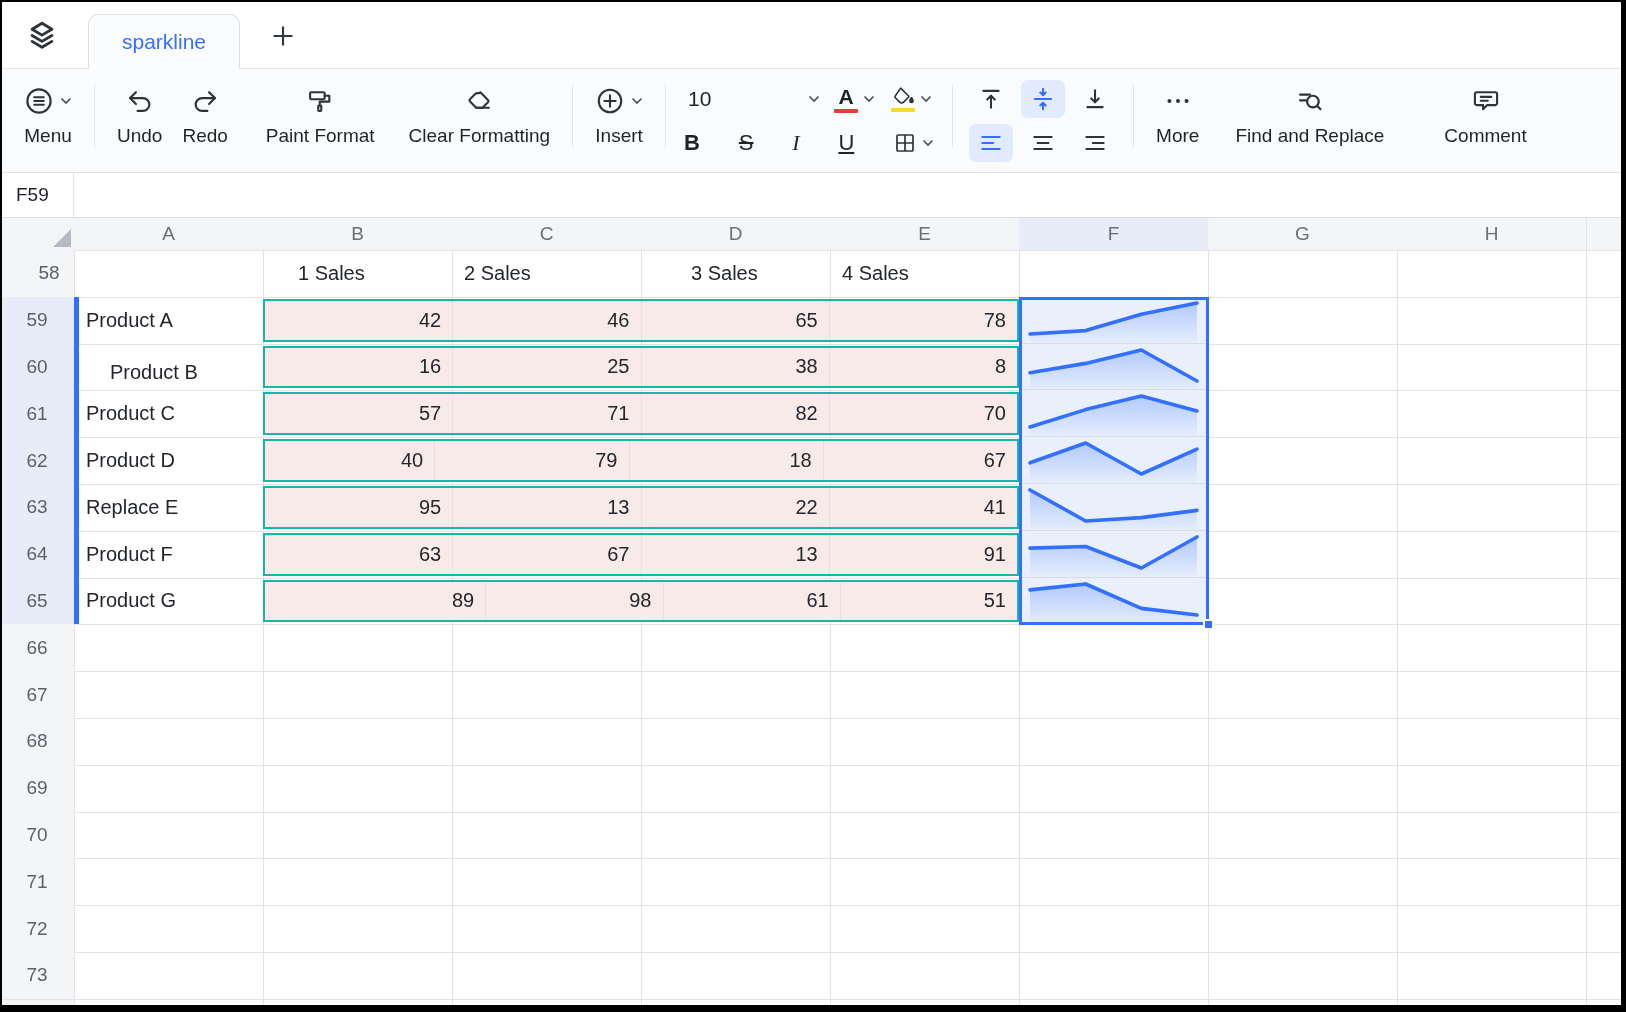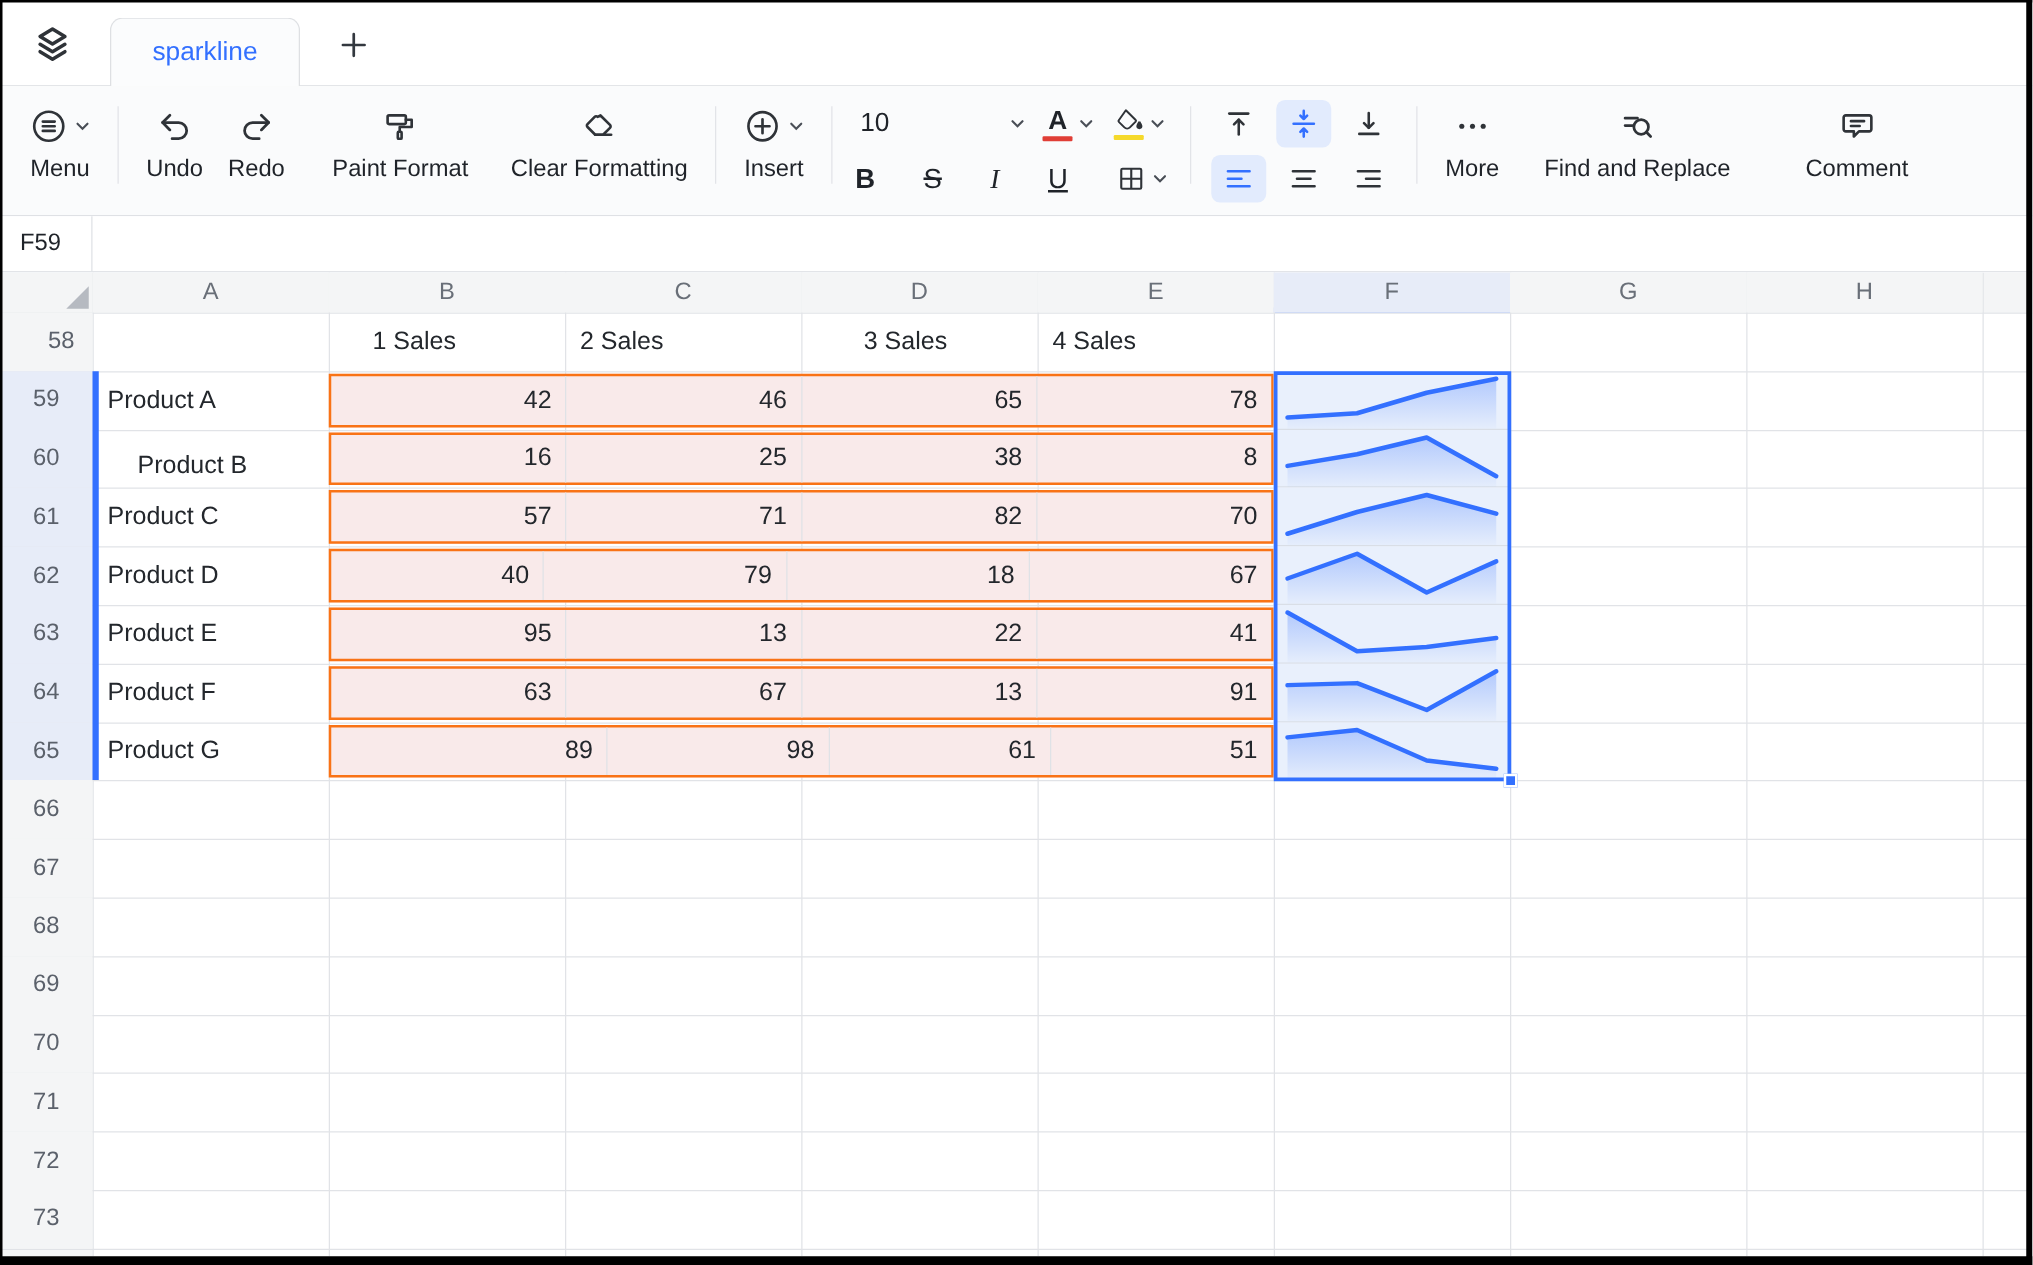--- a/index.html
+++ b/index.html
@@ -37,21 +37,21 @@
   
   .grid { position:absolute; left:0; top:218px; width:1626px; height:787px; background:#fff; overflow:hidden; }
   .abs { position:absolute; }
   .colhead { position:absolute; top:0; height:32px; background:#f4f5f6; display:flex; align-items:center; justify-content:center; font-size:19px; color:#696f78; }
   .colhead.sel { background:#e7ecf8; }
   .rowhead { position:absolute; left:0; width:74px; background:#f4f5f6; display:flex; align-items:center; justify-content:center; font-size:19px; color:#5b616b; }
   .rowhead.sel { background:#e7ecf8; }
   .gridline { position:absolute; background:#e1e3e7; }
   .corner-tri { position:absolute; right:3px; bottom:3px; width:0; height:0; border-left:18px solid transparent; border-bottom:18px solid #b6bac1; }
   .cell-text { position:absolute; display:flex; align-items:center; font-size:20px; color:#23272c; }
-  .pink-box { position:absolute; border:2px solid #f97316; background:#f9eaea; display:flex; }
+  .pink-box { position:absolute; border:2px solid #14b8a6; background:#f9eaea; display:flex; }
   .pink-cell { flex:1 1 0; display:flex; align-items:center; justify-content:flex-end; padding-right:11px; font-size:20px; color:#23272c; border-right:1px solid #dfe2e6; }
   .pink-cell:last-child { border-right:none; }
   .spark-cell { position:absolute; background:#e9f0fc; border-bottom:1px solid #d9dee6; }
   .spark-cell.last { border-bottom:none; }
   .sel-border { position:absolute; border:3px solid #3370ff; pointer-events:none; }
   .fill-handle { position:absolute; width:11px; height:11px; background:#3370ff; border:2px solid #fff; }
   .blue-bar { position:absolute; background:#3370ff; }
 
   
   .frame { position:absolute; background:#000; z-index:50; pointer-events:none; }
@@ -439,21 +439,21 @@
           <defs>
             <linearGradient id="sg3" x1="0" y1="0" x2="0" y2="1">
               <stop offset="0" stop-color="rgba(51,112,255,0.30)"></stop>
               <stop offset="1" stop-color="rgba(51,112,255,0.02)"></stop>
             </linearGradient>
           </defs>
           <polygon points="11,25.8 66.66666666666666,6.0 122.33333333333333,37.0 178,12.1 178,46 11,46" fill="url(#sg3)"></polygon>
           <polyline points="11,25.8 66.66666666666666,6.0 122.33333333333333,37.0 178,12.1" fill="none" stroke="#3370ff" stroke-width="3.6" stroke-linejoin="round" stroke-linecap="round"></polyline>
         </svg>
       </div>
-      <div class="cell-text" style="left:86px;top:266.0px;width:169px;height:46.8px;">Product E</div>
+      <div class="cell-text" style="left:86px;top:266.0px;width:169px;height:46.8px;">Replace E</div>
       <div class="pink-box" style="left:263px;top:268.0px;width:756px;height:42.8px;">
         <div class="pink-cell">95</div>
         <div class="pink-cell">13</div>
         <div class="pink-cell">22</div>
         <div class="pink-cell">41</div>
       </div>
       <div class="spark-cell" style="left:1019px;top:266.0px;width:189px;height:46.8px;">
         <svg width="189" height="46" viewBox="0 0 189 46">
           <defs>
             <linearGradient id="sg4" x1="0" y1="0" x2="0" y2="1">

